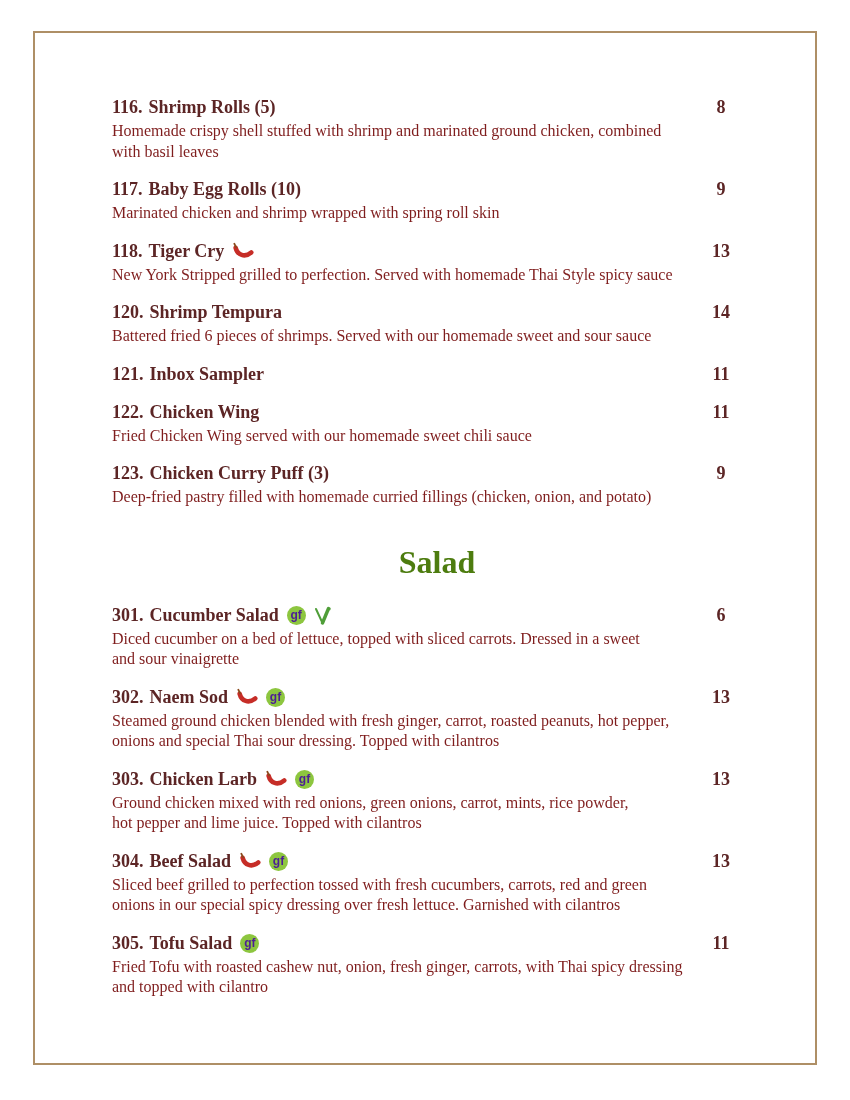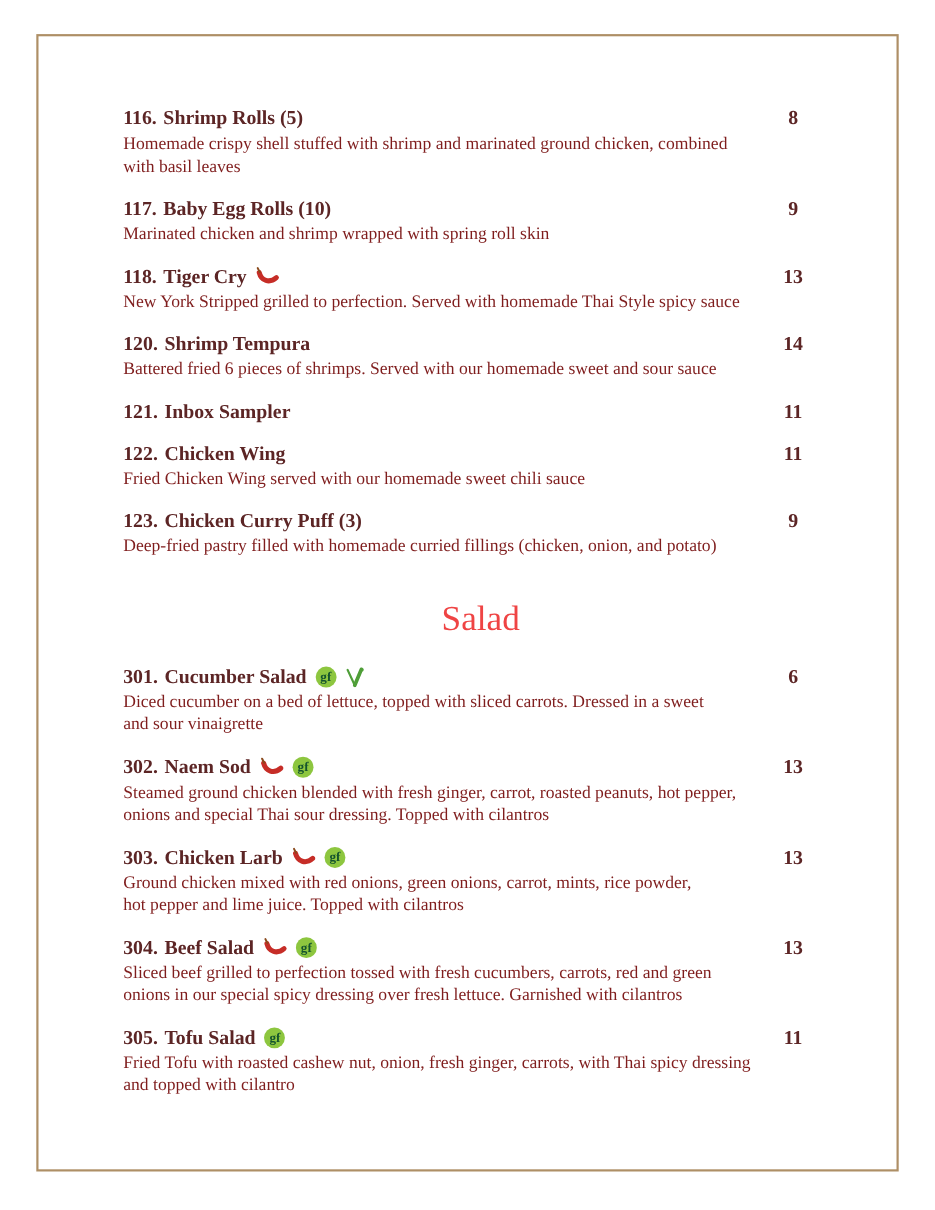--- a/index.html
+++ b/index.html
@@ -52,41 +52,41 @@
   .desc {
     margin-top: 3px;
     font-size: 16px;
     line-height: 20.5px;
     color: #7f1d1d;
     white-space: pre-line;
     max-width: 612px;
   }
   .section-title {
     font-size: 32px;
-    font-weight: normal;
-    color: #ef4444;
+    font-weight: bold;
+    color: #4d7c0f;
     text-align: center;
     position: relative;
     left: 15px;
     margin: 36px 0 24px 0;
     line-height: 37px;
   }
   .badge {
     display: inline-flex;
     align-items: center;
     justify-content: center;
     margin-left: 8px;
     flex: 0 0 auto;
   }
   .badge.gf {
     width: 19px; height: 19px;
     border-radius: 50%;
     background: #8dc63f;
-    color: #14532d;
-    font-family: Liberation Serif, serif;
+    color: #4c1d95;
+    font-family: Liberation Sans, sans-serif;
     font-size: 12px;
     font-weight: bold;
     line-height: 19px;
     text-align: center;
     letter-spacing: 0;
   }
   .badge svg { display: block; }
 </style>
 </head>
 <body>

